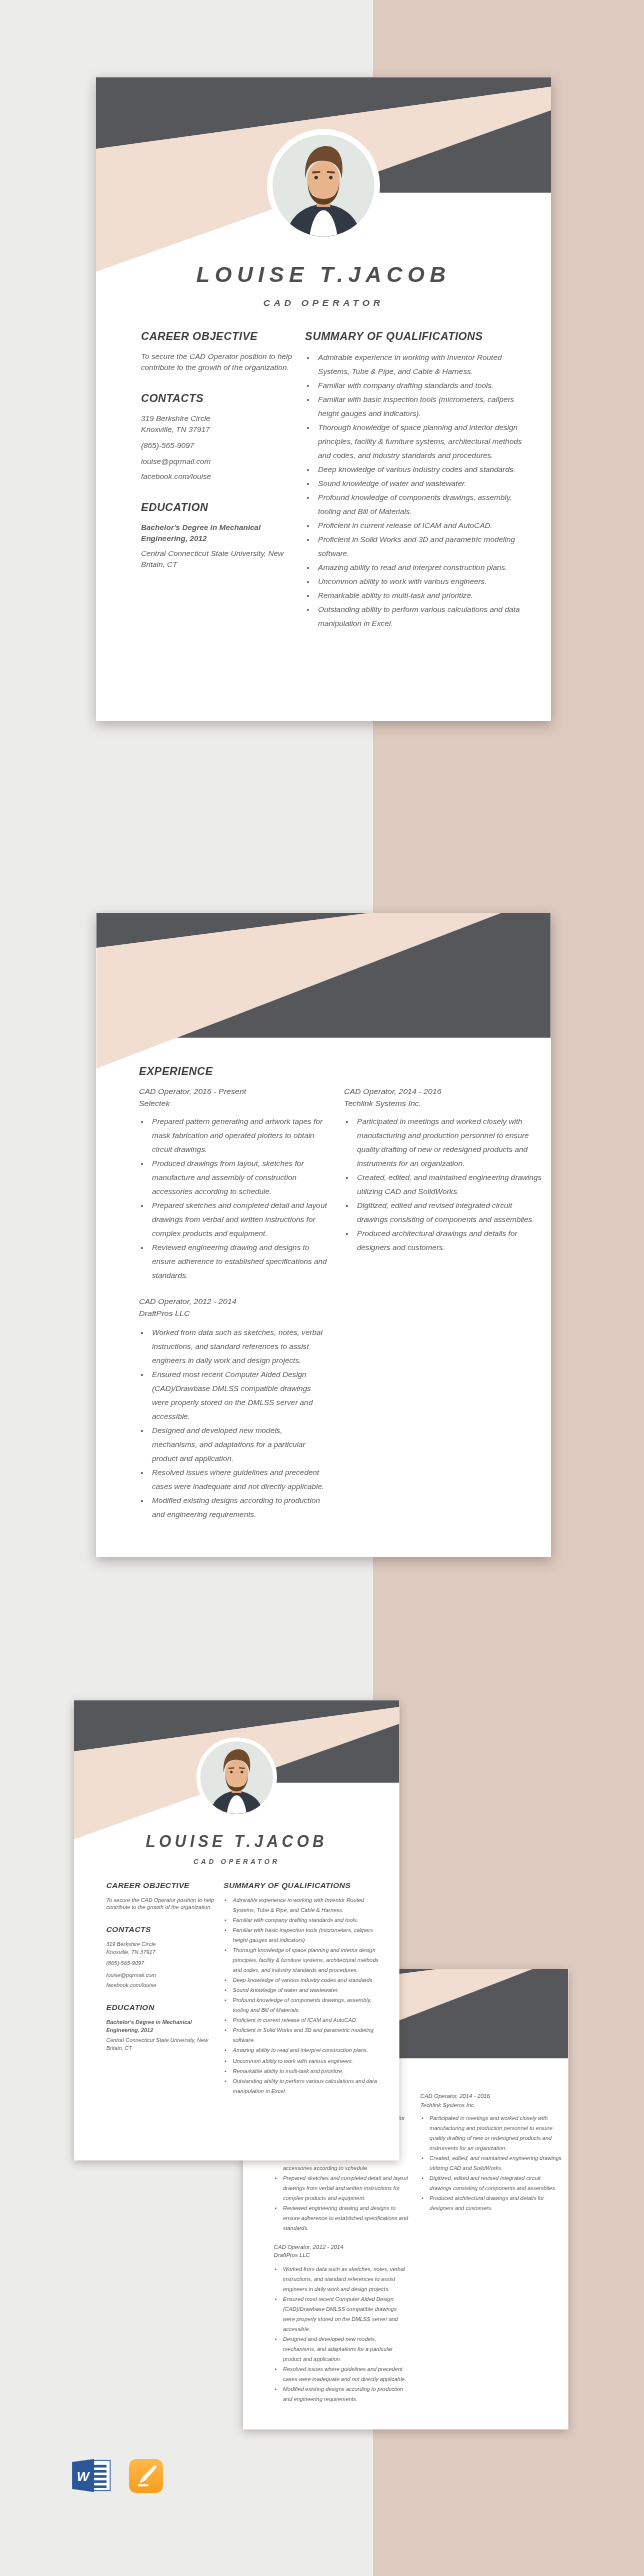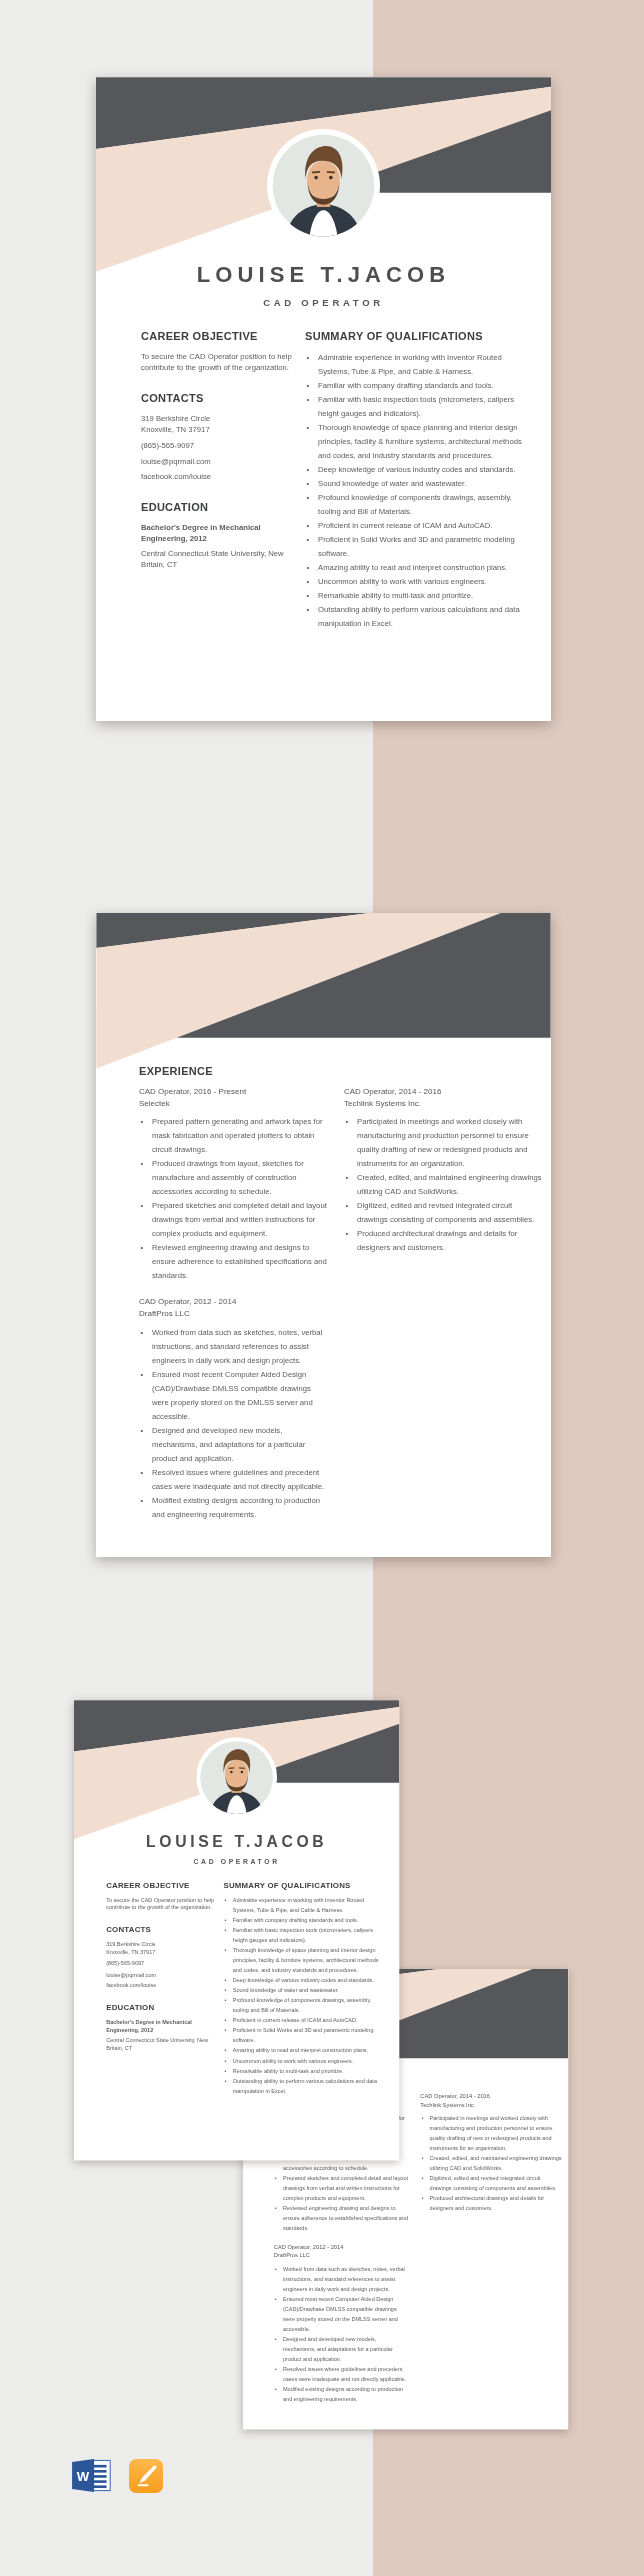--- a/index.html
+++ b/index.html
@@ -1,17 +1,17 @@
 <!DOCTYPE html>
 <html style="font-size:11.7px"><head>
 <meta charset="utf-8">
 <style>
   html,body{margin:0;padding:0;background:#ececea;}
   .canvas{position:relative;width:644px;height:2576px;overflow:hidden;
-          font-family:"Liberation Sans",sans-serif;background:#ececea;}
+          font-family:"Liberation Sans",sans-serif;background:#ececea;font-style:italic;}
   .bg-right{position:absolute;left:373px;top:0;width:271px;height:2576px;background:#decabf;}
 
   
   .page{position:absolute;width:455px;height:644px;background:#ffffff;
         box-shadow:0 3.7px 11.7px rgba(70,55,45,.35);}
   #pg1{left:96px;top:77px;z-index:2;}
   #pg2{left:96px;top:913px;z-index:2;}
   .hdr-svg{position:absolute;left:0;top:0;display:block;}
   .photo{position:absolute;left:171px;top:52px;width:113px;height:113px;}
 

